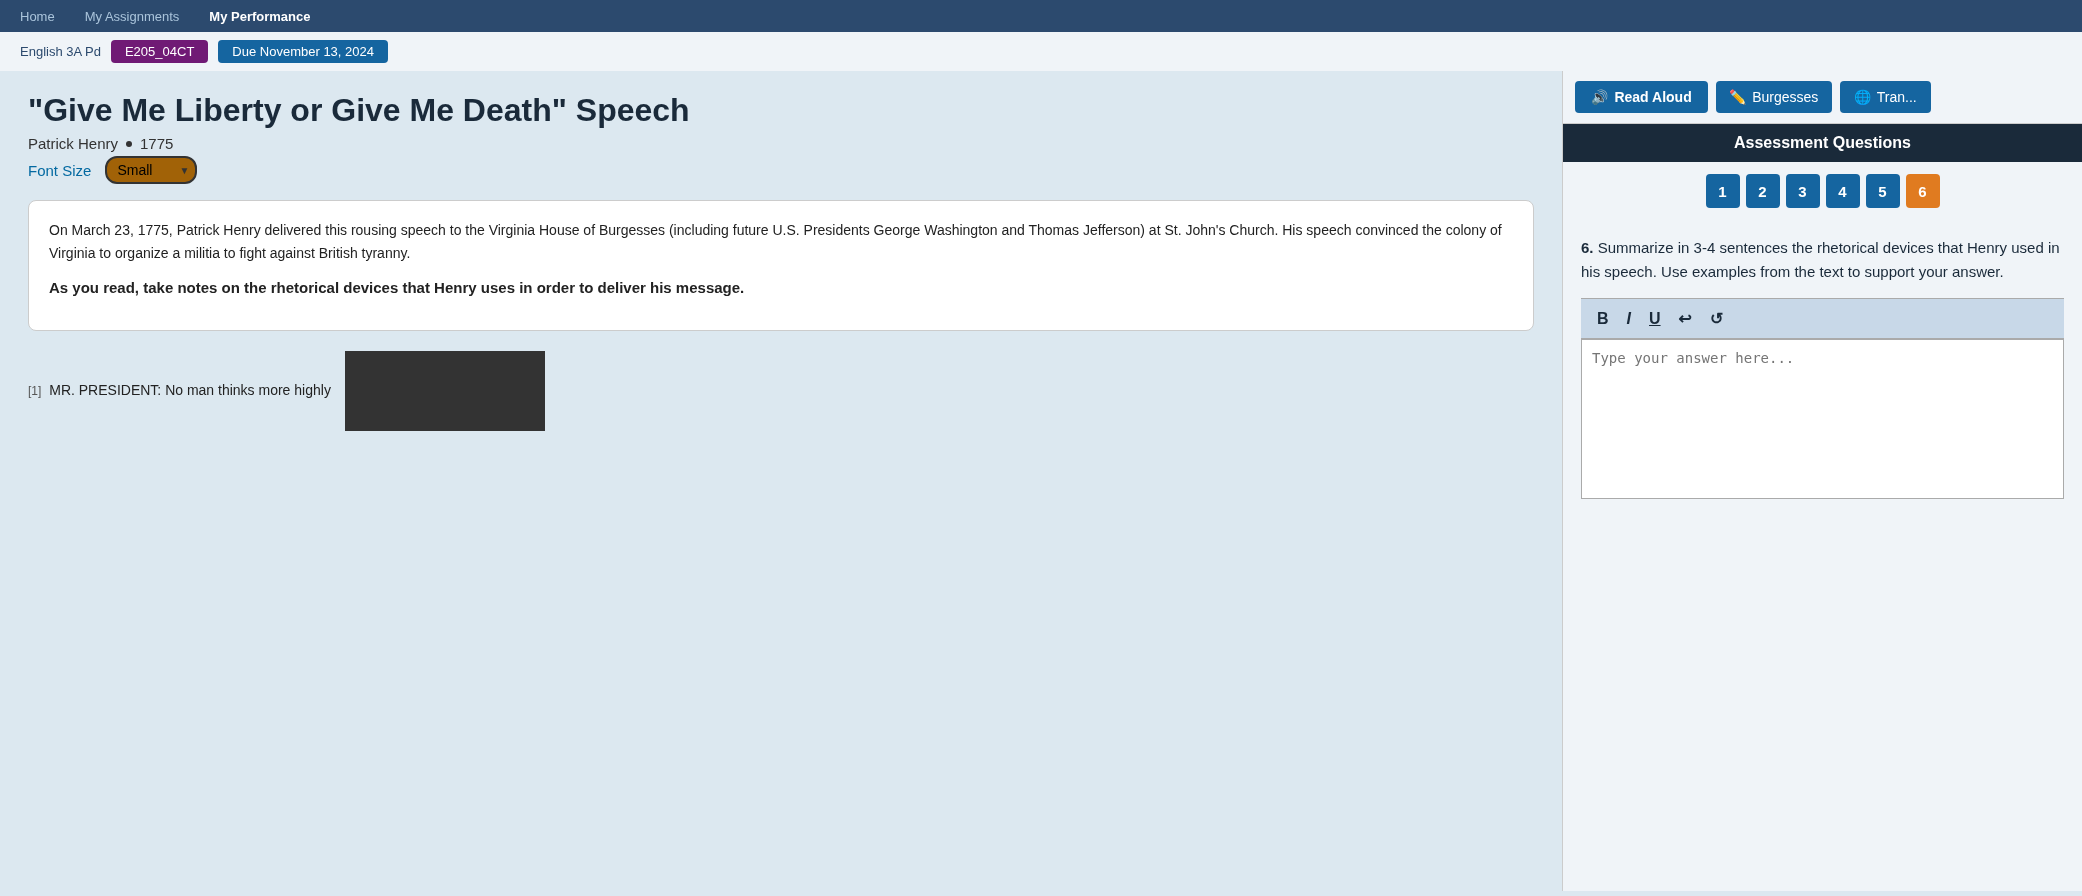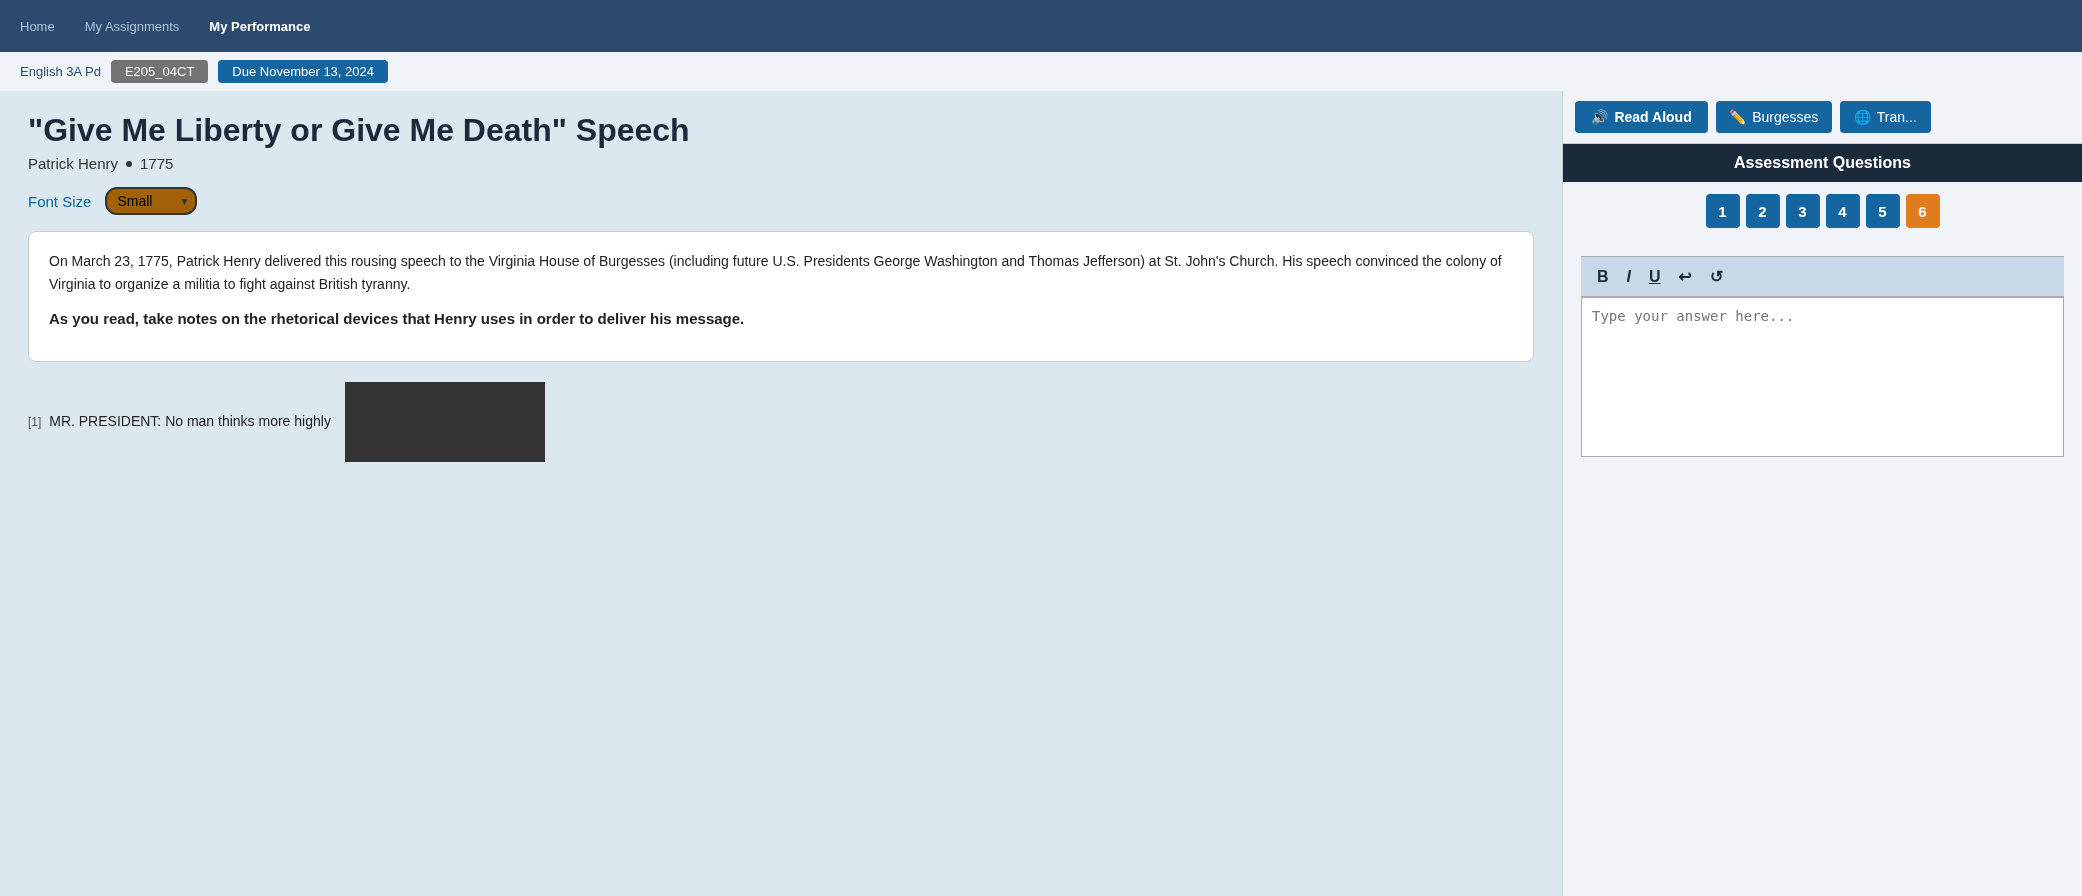--- a/index.html
+++ b/index.html
@@ -6,21 +6,21 @@
     body {
       font-family: Arial, sans-serif;
       background-color: #dce8f0;
       min-height: 896px;
       overflow: hidden;
     }
 
     
     .top-nav {
       background-color: #2c4a6e;
-      height: 52px;
+      height: 32px;
       display: flex;
       align-items: center;
       padding: 0 20px;
       gap: 30px;
     }
     .top-nav-item {
       color: #aac4db;
       font-size: 13px;
       cursor: pointer;
     }
@@ -28,21 +28,21 @@
       color: #ffffff;
       font-weight: bold;
     }
     .sub-nav-item {
       color: #2c4a6e;
       font-size: 13px;
       cursor: pointer;
     }
 
     .class-badge {
-      background-color: #737373;
+      background-color: #701a75;
       color: white;
       padding: 4px 14px;
       border-radius: 4px;
       font-size: 13px;
     }
     .due-badge {
       background-color: #1565a0;
       color: white;
       padding: 4px 14px;
       border-radius: 4px;
@@ -67,21 +67,21 @@
       font-size: 32px;
       font-weight: bold;
       color: #1a2a3a;
       line-height: 1.2;
       margin-bottom: 6px;
     }
 
     .doc-author {
       font-size: 15px;
       color: #333;
-      margin-bottom: 15px;
+      margin-bottom: 4px;
       display: flex;
       align-items: center;
       gap: 8px;
     }
     .dot {
       width: 6px;
       height: 6px;
       background-color: #333;
       border-radius: 50%;
       display: inline-block;
@@ -380,20 +380,24 @@
     <div class="question-tabs">
       <div class="q-tab blue">1</div>
       <div class="q-tab blue">2</div>
       <div class="q-tab blue">3</div>
       <div class="q-tab blue">4</div>
       <div class="q-tab blue">5</div>
       <div class="q-tab orange">6</div>
     </div>
 
     <div class="question-content">
+      <p class="question-text">
+        <span class="question-num">6.</span>
+        <span>Summarize in 3-4 sentences the rhetorical devices that Henry used in his speech. Use examples from the text to support your answer.</span>
+      </p>
 
       
       <div class="editor-toolbar">
         <button class="editor-btn">B</button>
         <button class="editor-btn italic">I</button>
         <button class="editor-btn underline">U</button>
         <button class="editor-btn">↩</button>
         <button class="editor-btn">↺</button>
       </div>
 

